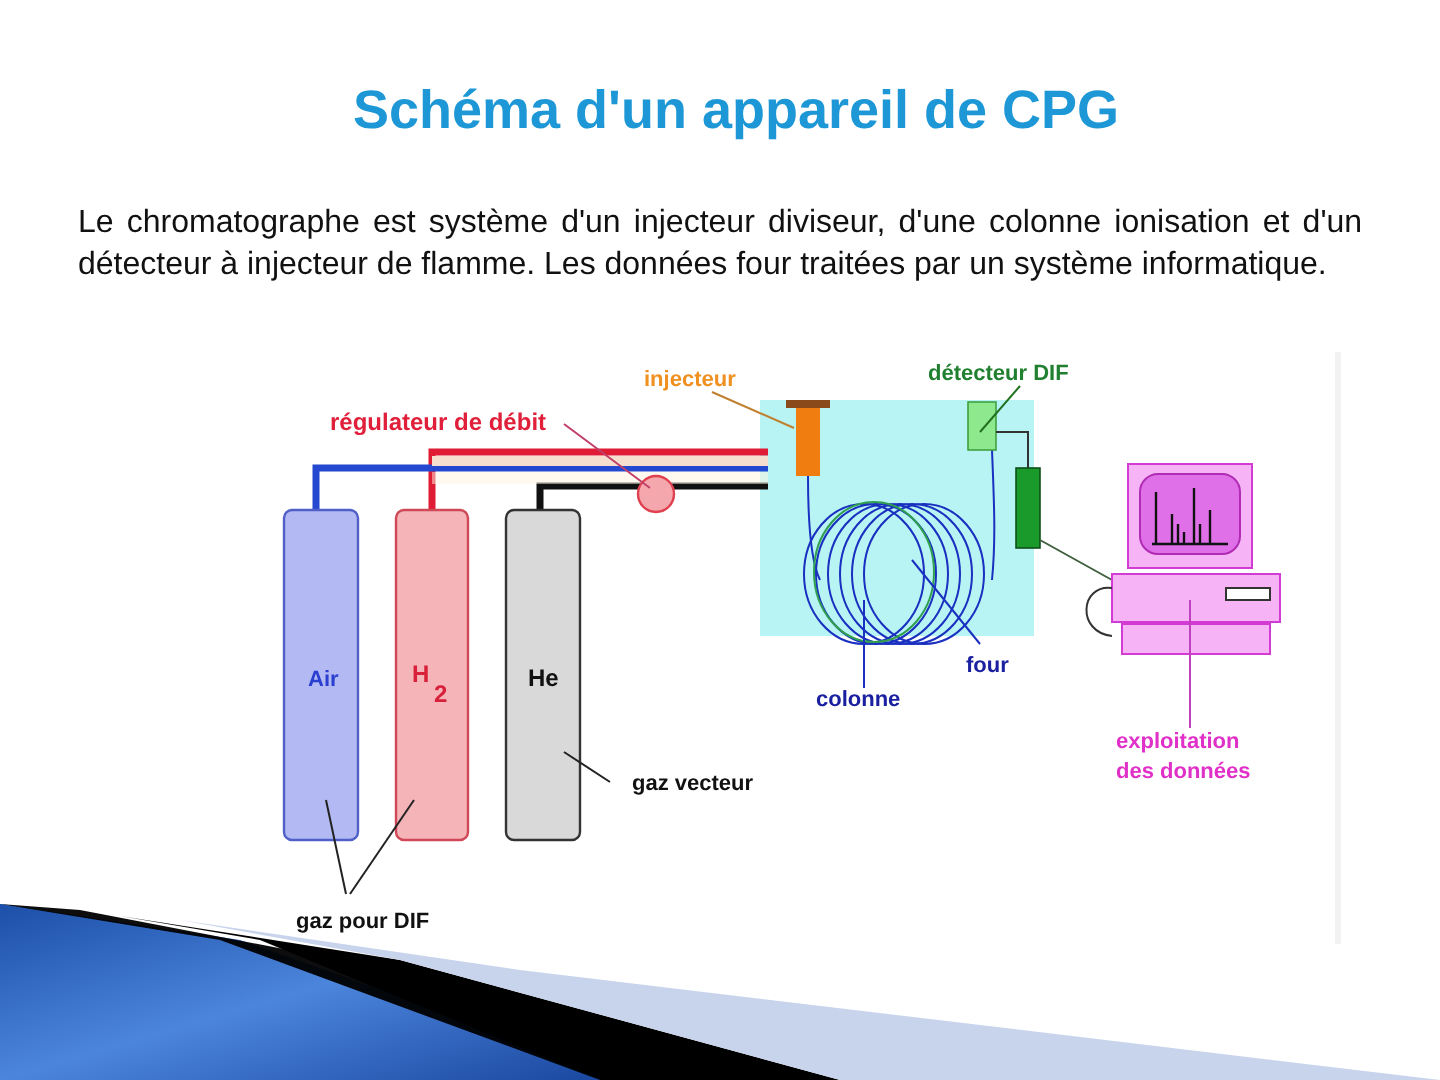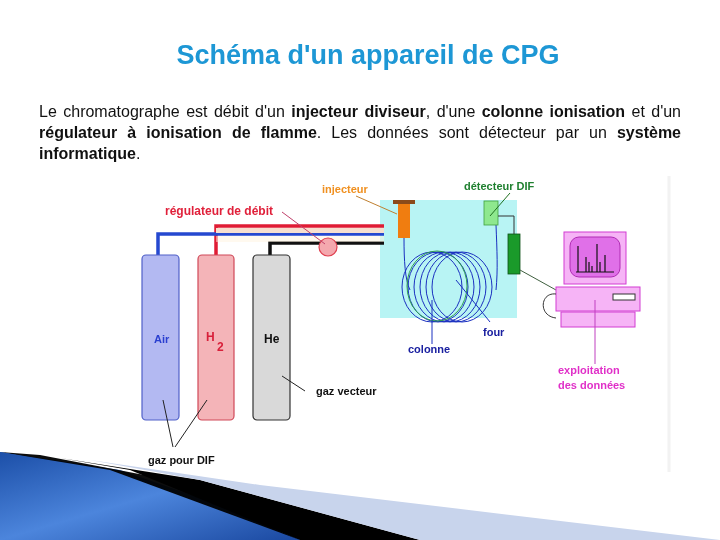--- a/index.html
+++ b/index.html
@@ -1,28 +1,28 @@
 <!DOCTYPE html>
 <html><head>
 <meta charset="utf-8">
 <style>
   html, body { margin:0; padding:0; }
   body { width:720px; height:540px; overflow:hidden; background:#ffffff; position:relative; font-family:"Liberation Sans", sans-serif; }
   .title { position:absolute; left:0; top:40px; width:736px; text-align:center; font-weight:bold; font-size:27px; color:#1d97d5; }
   .para { position:absolute; left:39px; top:101px; width:642px; font-size:16px; line-height:21px; color:#111; text-align:justify; }
-  .para b { font-weight:bold; }
+  .para b { font-weight:normal; }
   .diagram { position:absolute; left:128px; top:172px; width:544px; height:302px; }
   .deco { position:absolute; left:0; top:440px; width:720px; height:100px; }
 </style>
 </head>
 <body>
 
 <div class="title">Schéma d'un appareil de CPG</div>
 
-<div class="para"><span>Le chromatographe est débit d'un </span><b>injecteur diviseur</b><span>, d'une </span><b>colonne ionisation</b><span> et d'un </span><b>régulateur à ionisation de flamme</b><span>. Les données sont détecteur par un </span><b>système informatique</b><span>.</span></div>
+<div class="para"><span>Le chromatographe est système d'un </span><b>injecteur diviseur</b><span>, d'une </span><b>colonne ionisation</b><span> et d'un </span><b>détecteur à injecteur de flamme</b><span>. Les données four traitées par un </span><b>système informatique</b><span>.</span></div>
 
 <svg class="diagram" viewBox="128 172 544 302" width="544" height="302" xmlns="http://www.w3.org/2000/svg" font-family="Liberation Sans, sans-serif">
   <rect x="128" y="172" width="544" height="302" fill="#ffffff"></rect>
   <line x1="669" y1="176" x2="669" y2="472" stroke="#f2f2f2" stroke-width="3"></line>
 
   <rect x="380" y="200" width="137" height="118" fill="#b8f4f4"></rect>
 
   <polyline points="216,258 216,226 384,226" fill="none" stroke="#e01c34" stroke-width="3.5"></polyline>
   <polyline points="158,258 158,234 384,234" fill="none" stroke="#2548d0" stroke-width="3.5"></polyline>
   <polyline points="270,258 270,243 384,243" fill="none" stroke="#111" stroke-width="3.5"></polyline>

